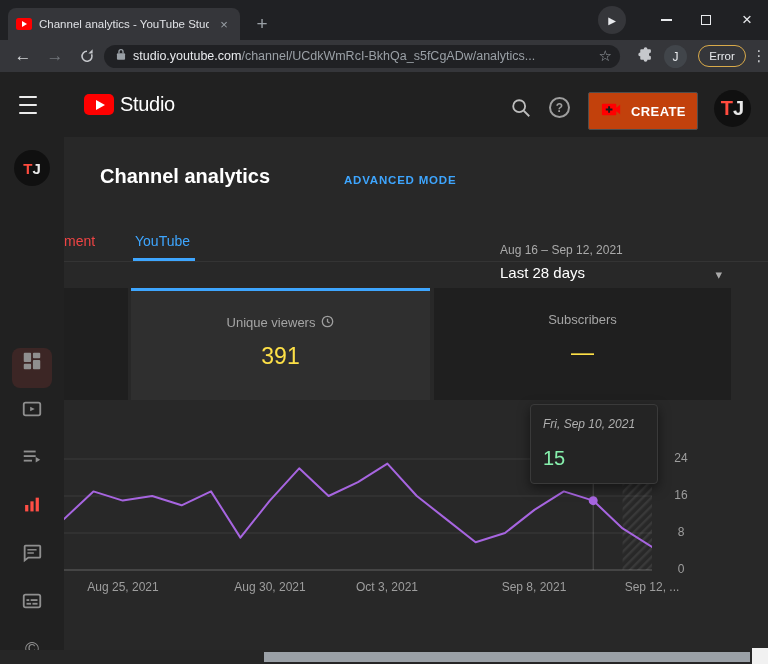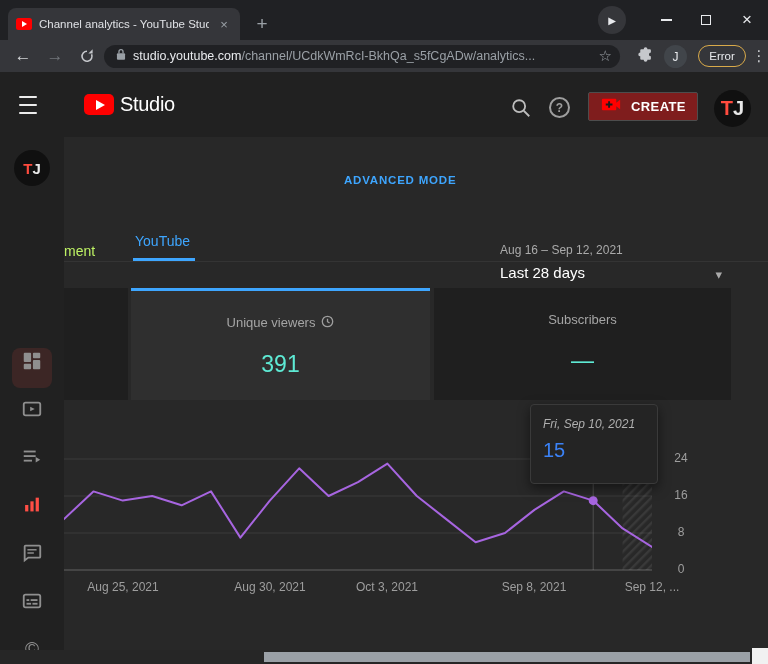--- a/index.html
+++ b/index.html
@@ -37,58 +37,58 @@
   
   .studio-header { position:absolute; left:0; top:72px; width:768px; height:65px; background:#212121; }
   .hamburger { position:absolute; left:16px; top:95px; width:24px; height:20px; display:flex; flex-direction:column; justify-content:space-between; padding:1px 3px; }
   .hamburger i { display:block; height:2px; background:#ececec; border-radius:1px; }
   .yt-logo { position:absolute; left:64px; top:93px; display:flex; align-items:center; gap:6px;margin-left:20px; }
   .yt-play { width:30px; height:21px; background:#ff0000; border-radius:5px; position:relative; }
   .yt-play::after { content:""; position:absolute; left:12px; top:5.5px; border-left:9px solid #fff; border-top:5px solid transparent; border-bottom:5px solid transparent; }
   .brand { color:#fff; font-size:20px; font-weight:500; letter-spacing:-0.3px; }
   .hdr-search { position:absolute; left:510px; top:97px; }
   .hdr-help { position:absolute; left:549px; top:97px; width:21px; height:21px; border:2px solid #9e9e9e; border-radius:50%; color:#9e9e9e; font-size:12px; font-weight:bold; display:flex; align-items:center; justify-content:center; }
-  .create-btn { position:absolute; left:588px; top:92px; width:110px; height:29px; background:#7f1d1d; border:1px solid #4d4d4d; border-radius:2px; display:flex; align-items:center; justify-content:center; gap:8px; }
+  .create-btn { position:absolute; left:588px; top:92px; width:110px; height:38px; background:#c2410c; border:1px solid #4d4d4d; border-radius:2px; display:flex; align-items:center; justify-content:center; gap:8px; }
   .create-label { color:#fff; font-size:13px; font-weight:bold; letter-spacing:0.4px; }
   .avatar { border-radius:50%; background:#101010; display:flex; align-items:center; justify-content:center; font-weight:bold; }
   .hdr-avatar { position:absolute; left:714px; top:90px; width:37px; height:37px; font-size:20px; }
   .letter-t { color:#ff4b3e; } .letter-j { color:#e8e8e8; }
 
   
   .sidebar { position:absolute; left:0; top:137px; width:64px; height:513px; background:#212121; }
   .side-avatar { position:absolute; left:14px; top:13px; width:36px; height:36px; font-size:15px; }
   .side-item { position:absolute; left:20px; width:24px; height:24px; display:flex; align-items:center; justify-content:center; color:#8f8f8f; }
   .active-tile { position:absolute; left:12px; top:211px; width:40px; height:40px; border-radius:8px; background:rgba(255,78,69,0.12); }
 
   
   .content { position:absolute; left:64px; top:137px; width:704px; height:513px; background:#282828; overflow:hidden; }
   .page-title { position:absolute; left:36px; top:28px; font-size:20px; font-weight:600; color:#fff; }
   .advanced-mode { position:absolute; left:280px; top:37px; font-size:11.5px; font-weight:bold; letter-spacing:0.8px; color:#3ea6ff; }
   .date-block { position:absolute; left:436px; top:64px; width:224px; height:50px;margin-top:42px; }
   .date-range { font-size:12px; color:#aaaaaa; }
   .date-preset { font-size:15px; color:#ffffff; margin-top:7px; }
   .date-caret { position:absolute; right:2px; top:24px; color:#aaaaaa; font-size:13px; }
-  .tab-cut { position:absolute; left:0; top:106px; font-size:14px; color:#bef264; }
+  .tab-cut { position:absolute; left:0; top:96px; font-size:14px; color:#ef4444; }
   .tab-audience { position:absolute; left:71px; top:96px; font-size:14px; font-weight:500; color:#3ea6ff; }
   .tab-underline { position:absolute; left:69px; top:121px; width:62px; height:3px; background:#3ea6ff; }
   .tabs-divider { position:absolute; left:0; top:124px; width:704px; height:1px; background:rgba(255,255,255,0.06); }
 
   .card { position:absolute; top:151px; height:112px; background:#1f1f1f; display:flex; flex-direction:column; align-items:center; }
   .card-partial { left:0; width:64px; }
   .card-active { left:67px; width:299px; background:#2f2f2f; border-top:3px solid #3ea6ff; }
   .card-subs { left:370px; width:297px; }
   .card-label { margin-top:24px; font-size:13px; color:#a5a5a5; display:flex; align-items:flex-start; gap:6px; }
-  .card-value { margin-top:20px; font-size:23px; color:#5eead4; }
+  .card-value { margin-top:12px; font-size:23px; color:#fde047; }
 
   .chart-svg { position:absolute; left:0; top:293px; }
   .x-tick { position:absolute; top:443px; width:90px; text-align:center; font-size:12px; color:#9e9e9e; white-space:nowrap; }
   .y-tick { position:absolute; left:604px; width:26px; text-align:center; font-size:12px; color:#9e9e9e; }
   .tooltip { position:absolute; left:466px; top:267px; width:128px; height:80px; background:#242424; border:1px solid #3a3a3a; border-radius:4px; box-shadow:0 4px 12px rgba(0,0,0,0.5); padding:12px; }
   .tooltip-date { font-size:12px; color:#b0b0b0;font-style:italic; }
-  .tooltip-value { font-size:20px; color:#3b82f6; margin-top:8px; }
+  .tooltip-value { font-size:20px; color:#86efac; margin-top:16px; }
 
   
   .hscroll { position:absolute; left:0; top:650px; width:768px; height:14px; background:#262626; }
   .hthumb { position:absolute; left:264px; top:652px; width:486px; height:10px; background:#9aa0a6; }
   .scorner { position:absolute; left:752px; top:648px; width:16px; height:16px; background:#f1f1f1; }
 </style>
 </head>
 <body>
 
 <div class="window">
@@ -225,20 +225,21 @@
           </g>
         </svg>
     </div>
     <div class="side-item" style="top:500px; font-size:19px;">
         <span>©</span>
       </div>
 
   </div>
 
   <div class="content">
+    <div class="page-title">Channel analytics</div>
     <div class="advanced-mode">ADVANCED MODE</div>
 
     <div class="date-block">
       <div class="date-range">Aug 16 – Sep 12, 2021</div>
       <div class="date-preset">Last 28 days</div>
       <div class="date-caret">▾</div>
     </div>
 
     <div class="tab-cut">ment</div>
     <div class="tab-audience">YouTube</div>

